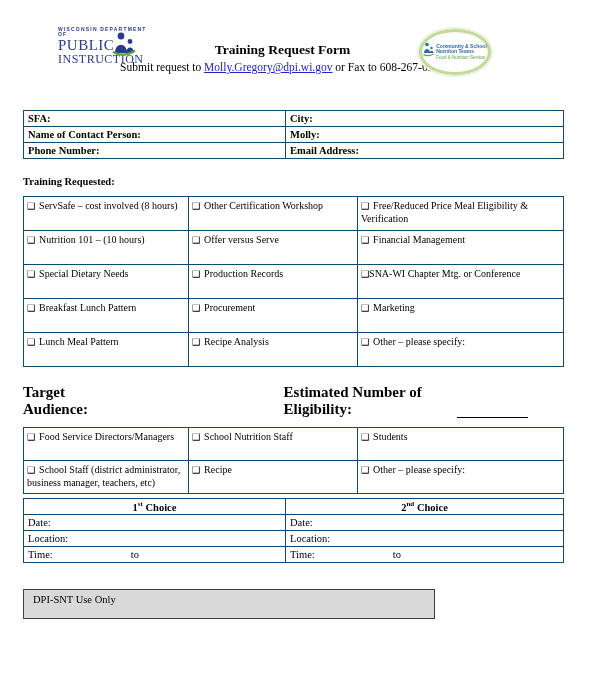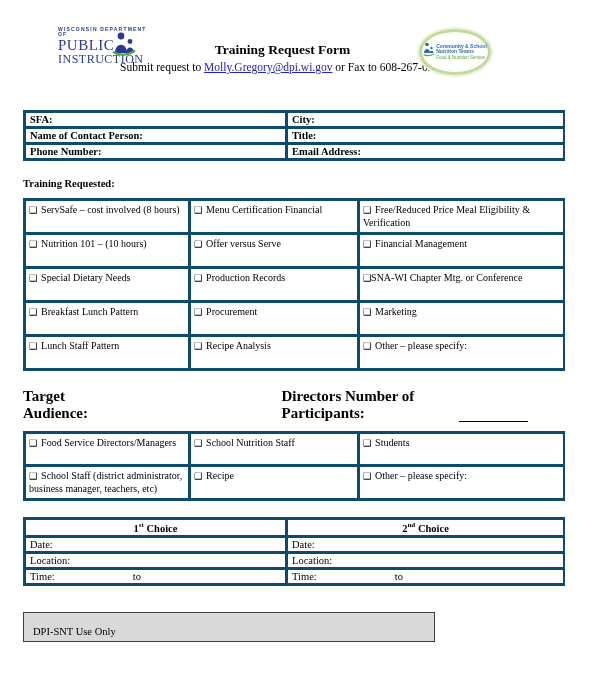--- a/index.html
+++ b/index.html
@@ -25,49 +25,49 @@
     background:radial-gradient(ellipse at center, #ffffff 55%, #eef5e2 100%);
     display:flex; align-items:center; justify-content:center; gap:2px;
     box-shadow:0 0 0 2px #e9f2da;
   }
   .cst-text { line-height:1.15; text-align:left; }
   .cst-blue { font-family:"Liberation Sans",sans-serif; font-size:5px; font-weight:bold; color:#2b6cb0; }
   .cst-green { font-family:"Liberation Sans",sans-serif; font-size:4.5px; color:#57a33e; }
   
   .content { margin:0 37px 0 23px; }
   table { border-collapse:collapse; width:540px; table-layout:fixed; }
-  td { border:3px solid #0c4a6e; box-sizing:border-box; }
+  td { border:1px solid #0c4a6e; box-sizing:border-box; }
   .section-heading { font-size:10.5px; font-weight:bold; }
   .cb { font-family:"DejaVu Sans",sans-serif; font-size:9px; margin-right:4px; position:relative; top:-0.5px; }
   .blank { display:inline-block; border-bottom:1px solid #000; height:10px; vertical-align:baseline; }
   
   .contact-table { margin-top:30px; }
   .contact-table td { font-size:10.5px; font-weight:bold; padding:1px 4px; height:16px; }
   
   .training-heading { margin-top:17px; }
   .grid-table { margin-top:9px; }
   .grid-table td { vertical-align:top; padding:3px 3px; font-size:10px; line-height:1.25; }
   .training-table tr { height:34px; }
   .audience-line { display:flex; margin-top:17px; align-items:flex-end; }
   .audience-line .lbl { font-size:15px; font-weight:bold; }
   .participants { margin-left:172px; }
   .participants-blank { width:88px; margin-left:4px; }
   .audience-table tr { height:33px; }
   
   .schedule-heading { margin-top:20px; }
-  .choice-table { margin-top:16px; }
+  .choice-table { margin-top:4px; }
   .choice-table td { font-size:10.5px; padding:1px 4px; height:16px; vertical-align:middle; }
   .choice-table .hdr { font-weight:bold; text-align:center; }
   .choice-table sup { font-size:7px; }
   .to-word { margin-left:78px; }
   
   .office-box {
     margin-top:26px; width:412px; height:30px; background:#d9d9d9;
     border:1px solid #404040; box-sizing:border-box; overflow:hidden;
-    padding:12px 9px; font-size:10.5px; line-height:13px;
+    padding:3px 9px; font-size:10.5px; line-height:13px;
   }
   .office-line2 { white-space:nowrap; }
   .mg-group { margin-left:158px; }
   .office-blank { width:22px; margin:0 4px; }
 </style>
 </head>
 <body>
 
 <div class="page">
 
@@ -117,69 +117,69 @@
           <col style="width:262px">
           <col style="width:278px">
         </colgroup>
       <tbody>
           <tr>
         <td>SFA:</td>
         <td>City:</td>
       </tr>
       <tr>
         <td>Name of Contact Person:</td>
-        <td>Title:</td>
+        <td>Molly:</td>
       </tr>
       <tr>
         <td>Phone Number:</td>
         <td>Email Address:</td>
       </tr>
     </tbody>
       </table>
 
     <div class="section-heading training-heading">Training Requested:</div>
 
     <table class="grid-table training-table">
       <colgroup>
           <col style="width:165px">
           <col style="width:169px">
           <col style="width:206px">
         </colgroup>
       <tbody>
           <tr>
         <td><span class="cb">❑</span><span>ServSafe – cost involved (8 hours)</span></td>
-        <td><span class="cb">❑</span><span>Menu Certification Financial</span></td>
+        <td><span class="cb">❑</span><span>Other Certification Workshop</span></td>
         <td><span class="cb">❑</span><span>Free/Reduced Price Meal Eligibility &amp; Verification</span></td>
       </tr>
       <tr>
         <td><span class="cb">❑</span><span>Nutrition 101 – (10 hours)</span></td>
         <td><span class="cb">❑</span><span>Offer versus Serve</span></td>
         <td><span class="cb">❑</span><span>Financial Management</span></td>
       </tr>
       <tr>
         <td><span class="cb">❑</span><span>Special Dietary Needs</span></td>
         <td><span class="cb">❑</span><span>Production Records</span></td>
         <td><span class="cb" style="margin-right:0">❑</span><span>SNA-WI Chapter Mtg. or Conference</span></td>
       </tr>
       <tr>
         <td><span class="cb">❑</span><span>Breakfast Lunch Pattern</span></td>
         <td><span class="cb">❑</span><span>Procurement</span></td>
         <td><span class="cb">❑</span><span>Marketing</span></td>
       </tr>
       <tr>
-        <td><span class="cb">❑</span><span>Lunch Staff Pattern</span></td>
+        <td><span class="cb">❑</span><span>Lunch Meal Pattern</span></td>
         <td><span class="cb">❑</span><span>Recipe Analysis</span></td>
         <td><span class="cb">❑</span><span>Other – please specify:</span></td>
       </tr>
     </tbody>
       </table>
 
     <div class="audience-line">
       <span class="lbl">Target Audience:</span>
-      <span class="lbl participants">Directors Number of Participants:</span>
+      <span class="lbl participants">Estimated Number of Eligibility:</span>
       <span class="blank participants-blank"></span>
     </div>
 
     <table class="grid-table audience-table">
       <colgroup>
           <col style="width:165px">
           <col style="width:169px">
           <col style="width:206px">
         </colgroup>
       <tbody>

